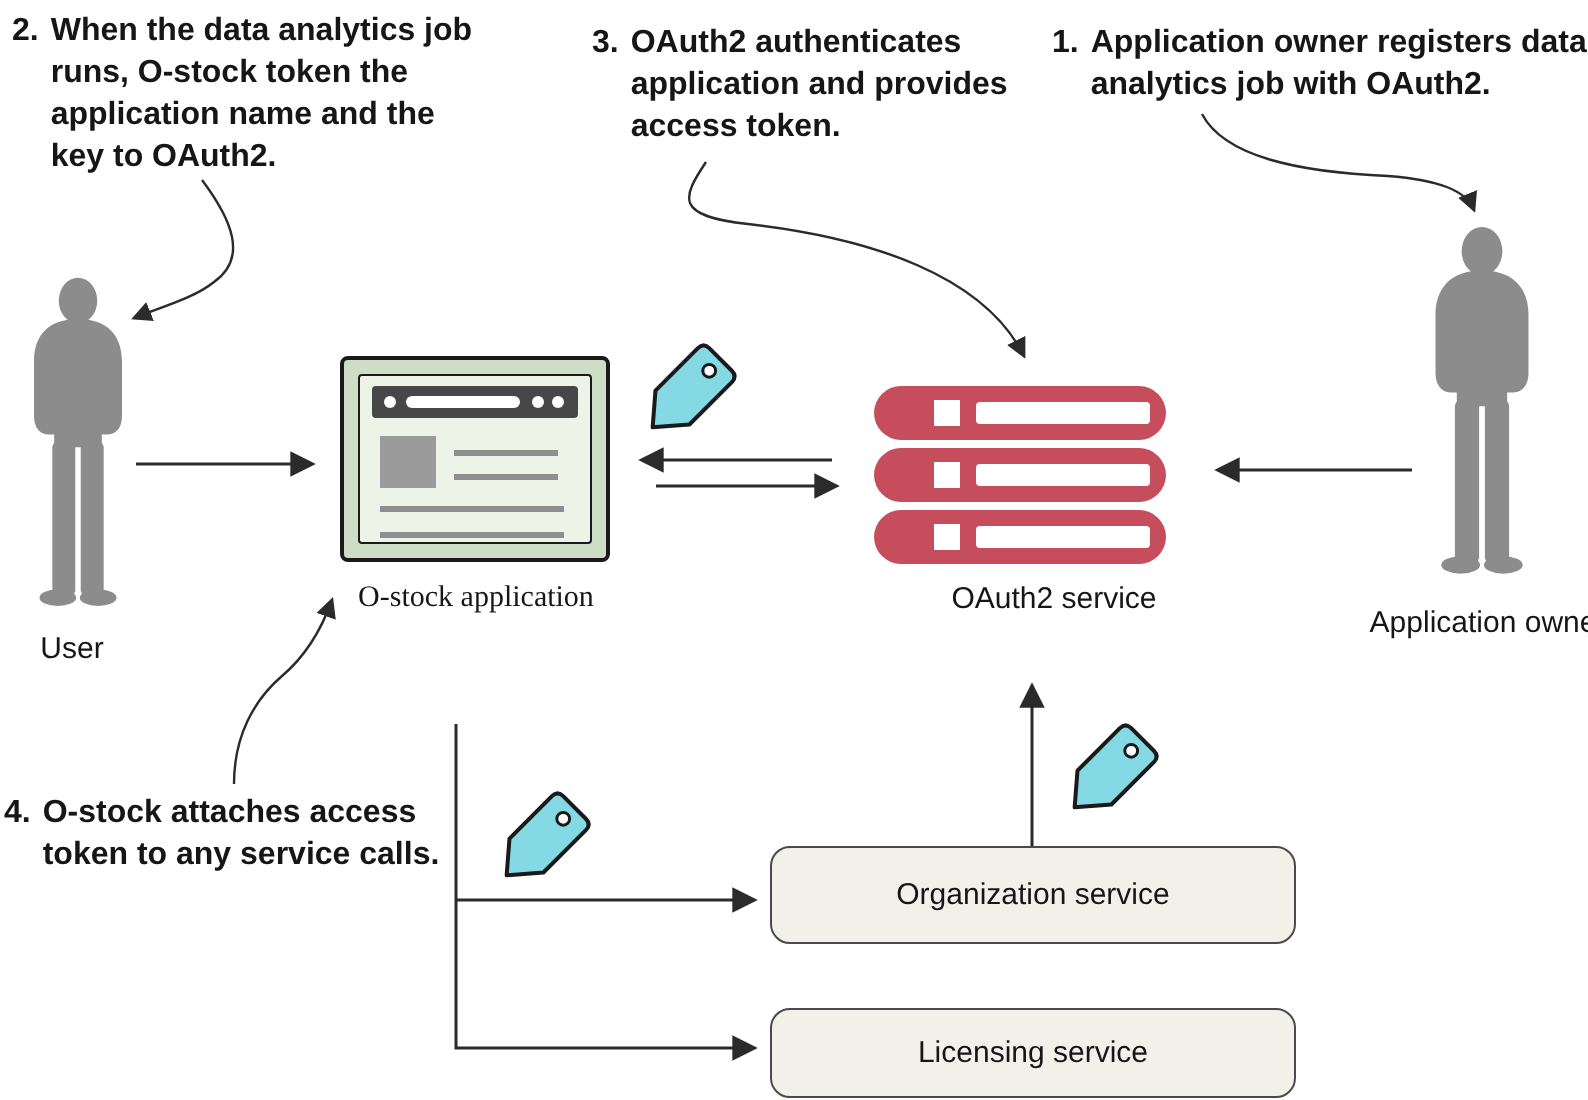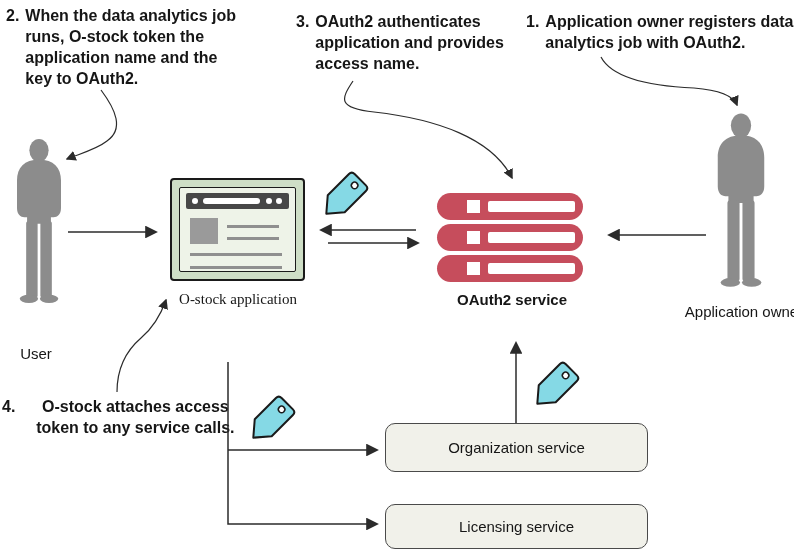--- a/index.html
+++ b/index.html
@@ -7,21 +7,21 @@
     position:relative;width:794px;height:550px;overflow:hidden;
     background:#fff;font-family:"Liberation Sans",sans-serif;color:#161616;
   }
   
   .ann{position:absolute;display:flex;font-weight:bold;font-size:16px;line-height:21px;color:#161616;}
   .ann-num{flex:0 0 auto;margin-right:6px;}
   .ann-text{display:block;}
   #ann-step2{left:6px;top:5px;}   #ann-step2 .ann-text{width:215px;}
   #ann-step3{left:296px;top:11px;}#ann-step3 .ann-text{width:215px;}
   #ann-step1{left:526px;top:11px;}#ann-step1 .ann-text{width:252px;}
-  #ann-step4{left:2px;top:396px;} #ann-step4 .ann-text{width:228px;text-align:center;}
+  #ann-step4{left:2px;top:396px;} #ann-step4 .ann-text{width:228px;}
   
   .node-label{position:absolute;font-size:15px;line-height:17px;text-align:center;color:#161616;}
   
   .person{position:absolute;}
   .person svg *{fill:var(--silhouette,#8c8c8c);}
   
   .browser{position:absolute;left:170px;top:178px;width:135px;height:103px;
     background:var(--browser-frame,#cedec6);border:2px solid #1a1a1a;border-radius:4px;box-sizing:border-box;}
   .browser-page{position:absolute;left:7px;right:7px;top:7px;bottom:7px;
     background:var(--browser-page,#eef3e8);border:1.5px solid #1a1a1a;border-radius:2px;}
@@ -55,42 +55,42 @@
 <body>
 
 <div id="canvas">
 
   <div class="ann" id="ann-step2">
     <span class="ann-num">2.</span>
     <span class="ann-text">When the data analytics job runs, O-stock token the application name and the key to OAuth2.</span>
   </div>
   <div class="ann" id="ann-step3">
     <span class="ann-num">3.</span>
-    <span class="ann-text">OAuth2 authenticates application and provides access name.</span>
+    <span class="ann-text">OAuth2 authenticates application and provides access token.</span>
   </div>
   <div class="ann" id="ann-step1">
     <span class="ann-num">1.</span>
     <span class="ann-text">Application owner registers data analytics job with OAuth2.</span>
   </div>
   <div class="ann" id="ann-step4">
     <span class="ann-num">4.</span>
     <span class="ann-text">O-stock attaches access token to any service calls.</span>
   </div>
 
   <div class="person" style="left:6px;top:136px;width:66px;height:179px;">
     <svg viewBox="0 0 72 190" width="66" height="179">
       <ellipse cx="36" cy="13" rx="10.5" ry="12.5"></ellipse>
       <path d="M36,23 C20,23 12,32 12,46 L12,76 C12,83 16,86 20,86 L23,86 L23,93 L49,93 L49,86 L52,86 C56,86 60,83 60,76 L60,46 C60,32 52,23 36,23 Z"></path>
       <rect x="22" y="90" width="12.5" height="84" rx="3"></rect>
       <rect x="37.5" y="90" width="12.5" height="84" rx="3"></rect>
       <ellipse cx="25" cy="175" rx="10" ry="4.5"></ellipse>
       <ellipse cx="47" cy="175" rx="10" ry="4.5"></ellipse>
     </svg>
   </div>
-  <div class="node-label" style="left:3px;top:316px;width:66px;margin-top:29px;">User</div>
+  <div class="node-label" style="left:3px;top:316px;width:66px;">User</div>
 
   <div class="browser">
     <div class="browser-page">
       <div class="browser-toolbar">
         <div class="tb-dot" style="left:6px;"></div>
         <div class="tb-bar"></div>
         <div class="tb-dot" style="right:17px;"></div>
         <div class="tb-dot" style="right:7px;"></div>
       </div>
       <div class="pg-img"></div>
@@ -109,21 +109,21 @@
     </div>
     <div class="server-bar">
       <div class="sb-square"></div>
       <div class="sb-slot"></div>
     </div>
     <div class="server-bar">
       <div class="sb-square"></div>
       <div class="sb-slot"></div>
     </div>
   </div>
-  <div class="node-label" style="left:452px;top:291px;width:120px;font-weight:bold;">OAuth2 service</div>
+  <div class="node-label" style="left:467px;top:291px;width:120px;">OAuth2 service</div>
 
   <div class="person" style="left:706px;top:113px;width:70px;height:184px;">
     <svg viewBox="0 0 72 190" width="70" height="184">
       <ellipse cx="36" cy="13" rx="10.5" ry="12.5"></ellipse>
       <path d="M36,23 C20,23 12,32 12,46 L12,76 C12,83 16,86 20,86 L23,86 L23,93 L49,93 L49,86 L52,86 C56,86 60,83 60,76 L60,46 C60,32 52,23 36,23 Z"></path>
       <rect x="22" y="90" width="12.5" height="84" rx="3"></rect>
       <rect x="37.5" y="90" width="12.5" height="84" rx="3"></rect>
       <ellipse cx="25" cy="175" rx="10" ry="4.5"></ellipse>
       <ellipse cx="47" cy="175" rx="10" ry="4.5"></ellipse>
     </svg>

